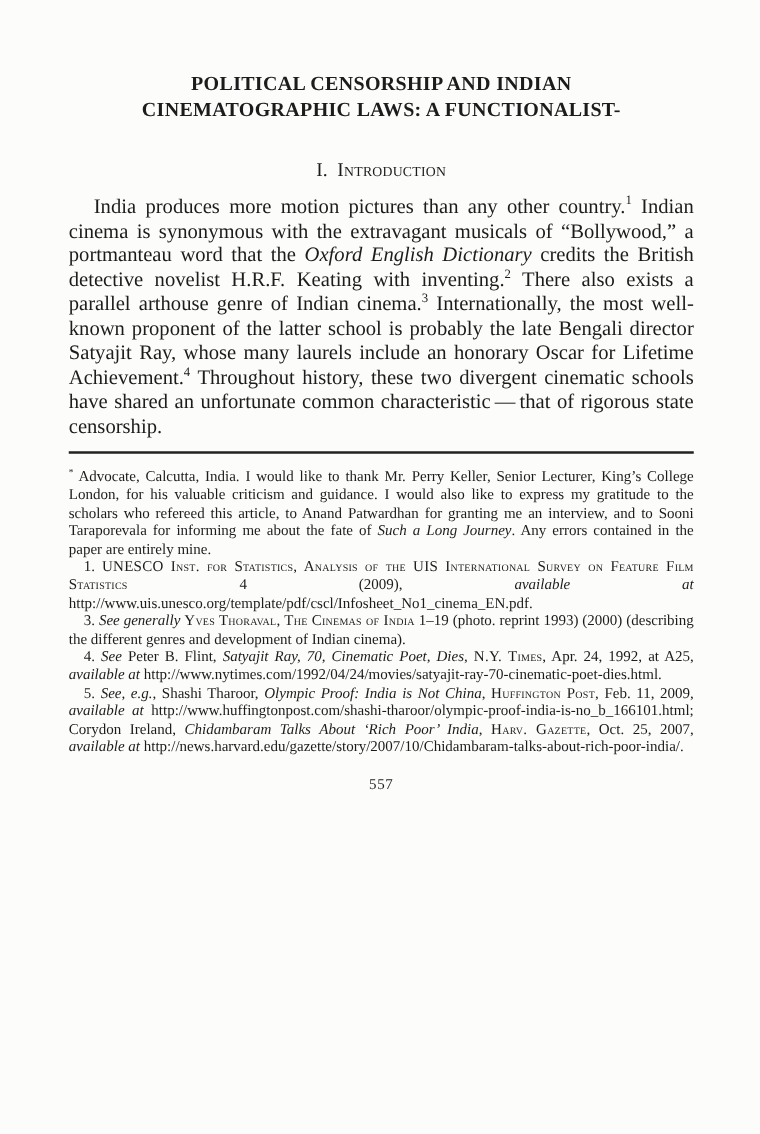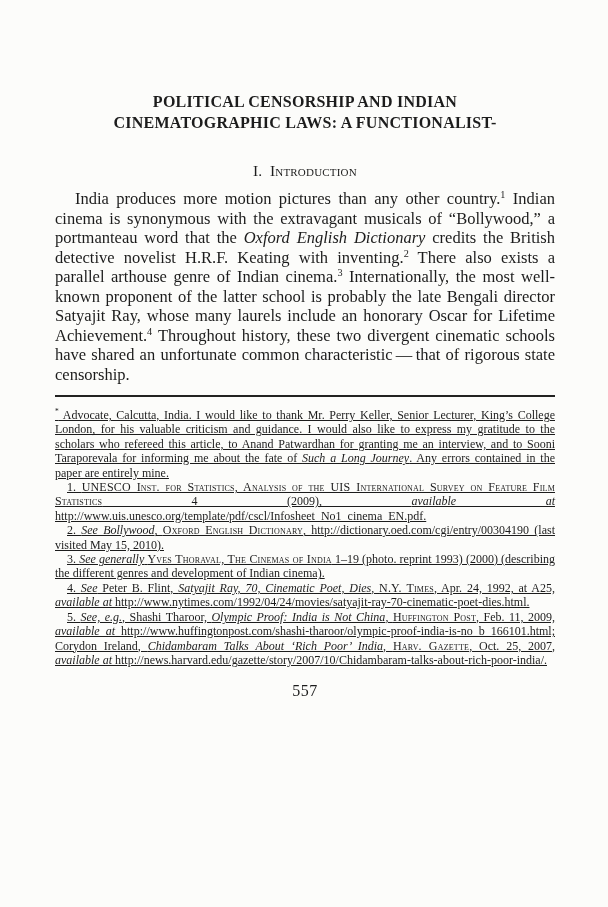--- a/index.html
+++ b/index.html
@@ -15,21 +15,21 @@
   }
   .page {
     position: relative;
     width: 608px;
     height: 907px;
     background: var(--page_bg);
     overflow: hidden;
   }
   .content {
     position: absolute;
-    top: 91px;
+    top: 57px;
     left: 55px;
     width: 500px;
   }
   .title {
     margin: 0;
     text-align: center;
     font-size: 16px;
     font-weight: 700;
     line-height: 21px;
     letter-spacing: 0.25px;
@@ -61,28 +61,27 @@
     width: 500px;
     height: 2px;
     background: #222221;
   }
   .footnotes {
     margin-top: 11px;
     font-size: 12px;
     line-height: 14.4px;
     text-align: justify;
     overflow-wrap: break-word;
-    text-decoration: underline;
   }
   .fn { margin: 0; text-indent: 12px; }
   .fn-star { text-indent: 0; }
   .page-number {
     margin-top: 15px;
     text-align: center;
-    font-size: 16px;
+    font-size: 12px;
     letter-spacing: 0.5px;
   }
   .st-i  { font-style: italic; }
   .st-sc { font-variant: small-caps; letter-spacing: 0.2px; }
   .st-sup {
     vertical-align: super;
     font-size: 0.62em;
     line-height: 0;
   }
 </style>
@@ -102,21 +101,20 @@
 
     <div class="body-text">
       <p class="body-p"><span>India produces more motion pictures than any other country.</span><span class="st-sup">1</span><span> Indian cinema is synonymous with the extravagant musicals of “Bollywood,” a portmanteau word that the </span><span class="st-i">Oxford English Dictionary</span><span> credits the British detective novelist H.R.F. Keating with inventing.</span><span class="st-sup">2</span><span> There also exists a parallel arthouse genre of Indian cinema.</span><span class="st-sup">3</span><span> Internationally, the most well-known proponent of the latter school is probably the late Bengali director Satyajit Ray, whose many laurels include an honorary Oscar for Lifetime Achievement.</span><span class="st-sup">4</span><span> Throughout history, these two divergent cinematic schools have shared an unfortunate common characteristic — that of rigorous state censorship.</span></p>
     </div>
 
     <div class="fn-rule"></div>
 
     <div class="footnotes">
       <p class="fn fn-star"><span class="st-sup">*</span><span> Advocate, Calcutta, India. I would like to thank Mr. Perry Keller, Senior Lecturer, King’s College London, for his valuable criticism and guidance. I would also like to express my gratitude to the scholars who refereed this article, to Anand Patwardhan for granting me an interview, and to Sooni Taraporevala for informing me about the fate of </span><span class="st-i">Such a Long Journey</span><span>. Any errors contained in the paper are entirely mine.</span></p>
       <p class="fn"><span>1. </span><span class="st-sc">UNESCO Inst. for Statistics, Analysis of the UIS International Survey on Feature Film Statistics</span><span> 4 (2009), </span><span class="st-i">available at</span><span> http://www.uis.unesco.org/template/pdf/cscl/Infosheet_No1_cinema_EN.pdf.</span></p>
-      <p class="fn"><span>2. </span><span class="st-i">See Bollywood</span><span>, </span><span class="st-sc">Oxford English Dictionary</span><span>, http://dictionary.oed.com/cgi/entry/00304190 (last visited May 15, 2010).</span></p>
       <p class="fn"><span>3. </span><span class="st-i">See generally</span><span> </span><span class="st-sc">Yves Thoraval, The Cinemas of India</span><span> 1–19 (photo. reprint 1993) (2000) (describing the different genres and development of Indian cinema).</span></p>
       <p class="fn"><span>4. </span><span class="st-i">See</span><span> Peter B. Flint, </span><span class="st-i">Satyajit Ray, 70, Cinematic Poet, Dies</span><span>, </span><span class="st-sc">N.Y. Times</span><span>, Apr. 24, 1992, at A25, </span><span class="st-i">available at</span><span> http://www.nytimes.com/1992/04/24/movies/satyajit-ray-70-cinematic-poet-dies.html.</span></p>
       <p class="fn"><span>5. </span><span class="st-i">See, e.g.</span><span>, Shashi Tharoor, </span><span class="st-i">Olympic Proof: India is Not China</span><span>, </span><span class="st-sc">Huffington Post</span><span>, Feb. 11, 2009, </span><span class="st-i">available at</span><span> http://www.huffingtonpost.com/shashi-tharoor/olympic-proof-india-is-no_b_166101.html; Corydon Ireland, </span><span class="st-i">Chidambaram Talks About ‘Rich Poor’ India</span><span>, </span><span class="st-sc">Harv. Gazette</span><span>, Oct. 25, 2007, </span><span class="st-i">available at</span><span> http://news.harvard.edu/gazette/story/2007/10/Chidambaram-talks-about-rich-poor-india/.</span></p>
     </div>
 
     <div class="page-number">557</div>
 
   </div>
 </div>
 

